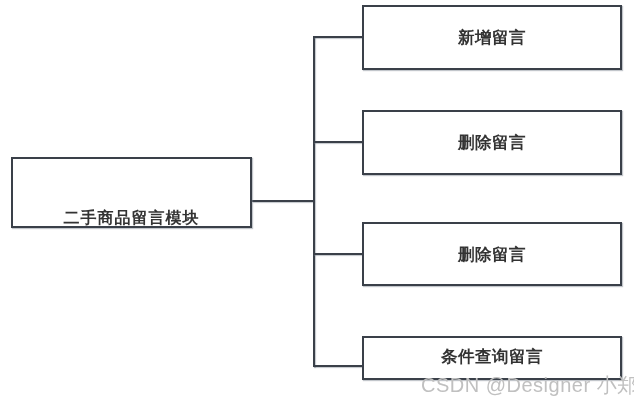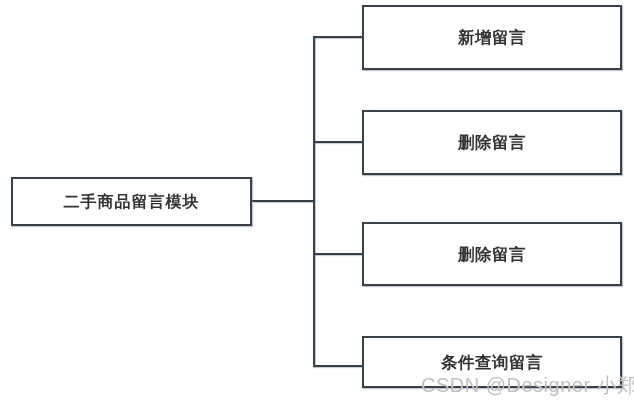--- a/index.html
+++ b/index.html
@@ -30,36 +30,37 @@
   .node-label {
     color: #333333;
     font-size: 16.5px;
     font-weight: 700;
     letter-spacing: 0.5px;
     line-height: 1;
     white-space: nowrap;
   }
   .root-node {
     left: 11px;
-    top: 177px;
+    top: 157px;
     width: 241px;
-    height: 49px;
+    height: 71px;
+    align-items: flex-end;
   }
   .root-node .node-label {
     font-size: 16px;
     letter-spacing: 1px;
   }
   .leaf-node {
     left: 362px;
     width: 260px;
   }
   .leaf-1 { top: 5px;   height: 65px; }
   .leaf-2 { top: 110px; height: 65px; }
   .leaf-3 { top: 222px; height: 64px; }
-  .leaf-4 { top: 336px; height: 52px; }
+  .leaf-4 { top: 336px; height: 44px; font-family: Liberation Mono, monospace; }
 
   .connector {
     position: absolute;
     background: #3a4049;
     box-shadow: 1px 1px 1px rgba(120,128,140,0.45);
   }
   .spine {
     left: 313px;
     top: 36px;
     width: 2px;

